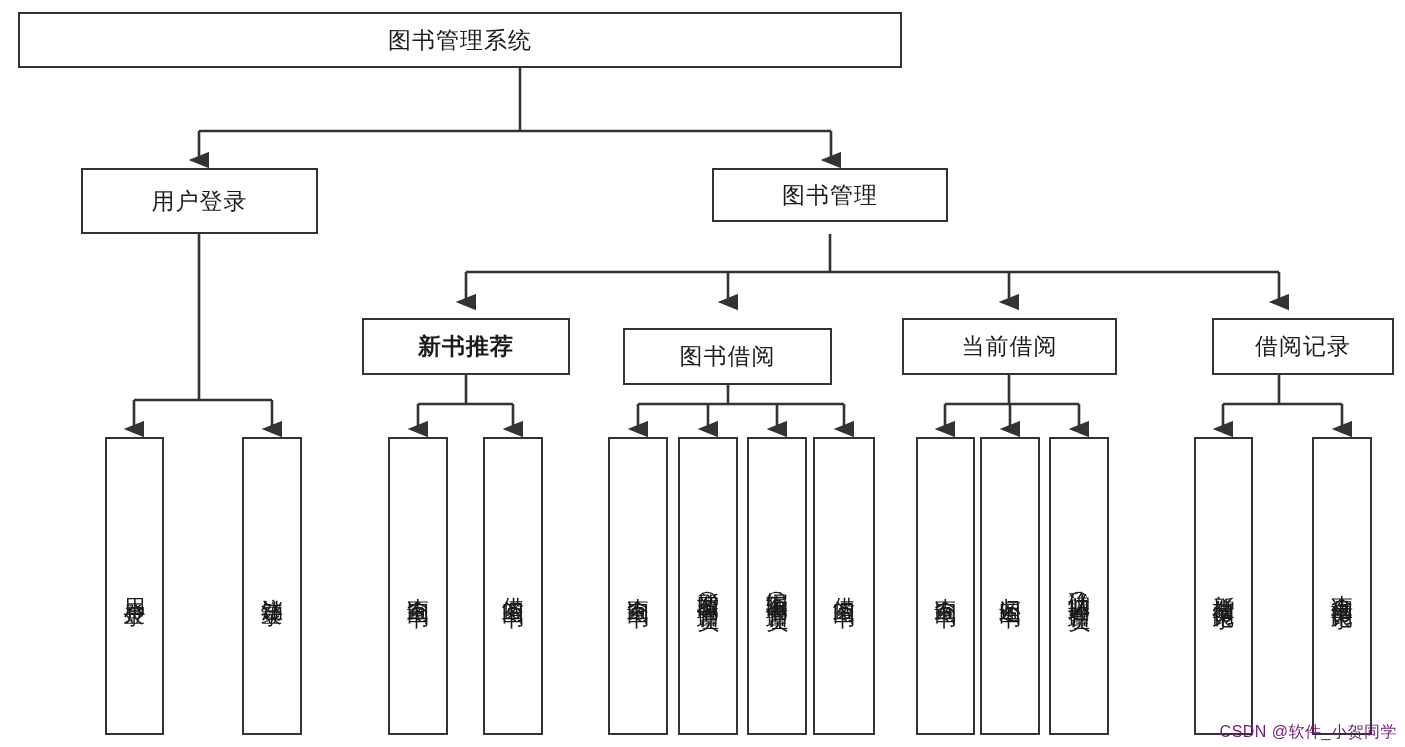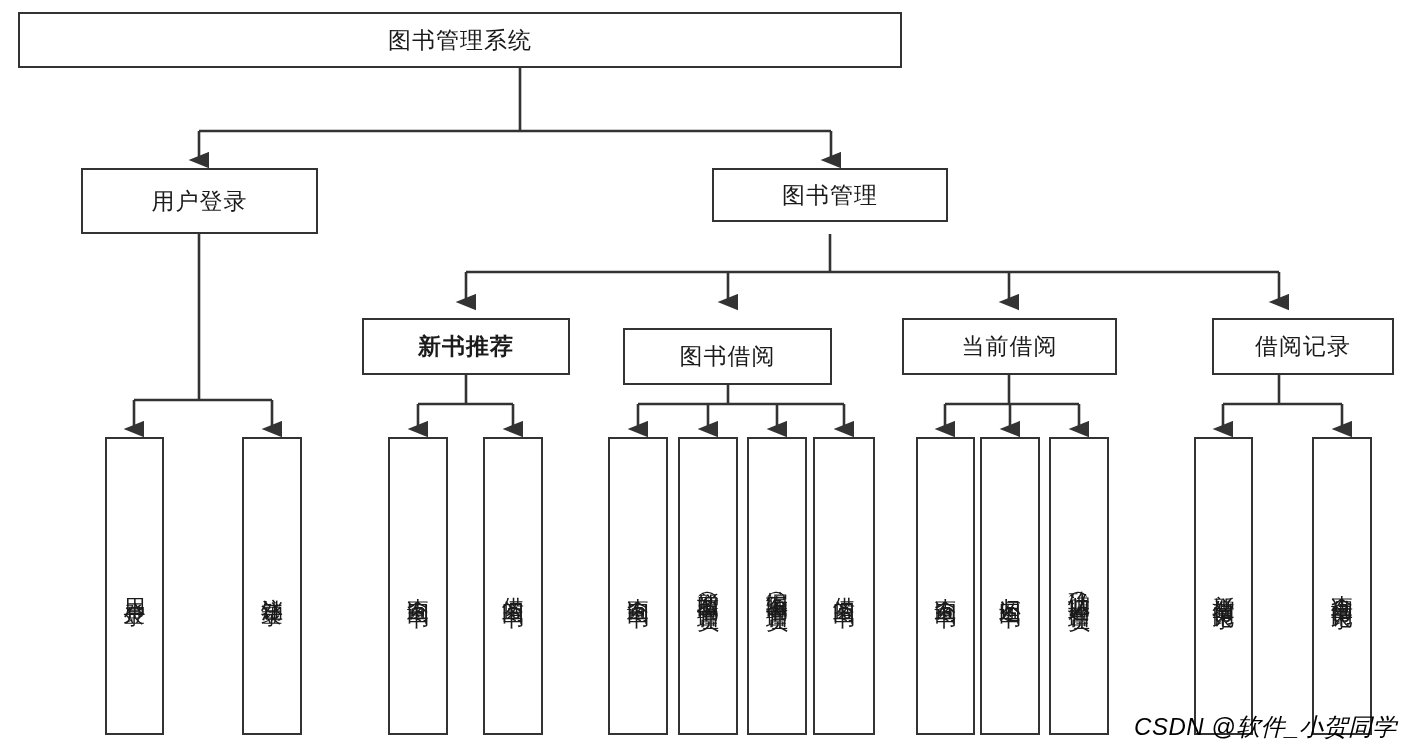--- a/index.html
+++ b/index.html
@@ -50,25 +50,24 @@
     font-size: 22px;
     line-height: 1.18;
     letter-spacing: 3px;
     text-align: center;
     max-height: 286px;
   }
   .watermark {
     position: absolute;
     right: 8px;
     bottom: 4px;
-    font-size: 24px;
-    color: #000000;
+    font-size: 16px;
+    color: #701a75;
     white-space: nowrap;
     letter-spacing: 0.5px;
-    font-style: italic;
   }
 </style>
 </head>
 <body>
 
 <div id="canvas">
 
   <svg id="edges" viewBox="0 0 1405 747" xmlns="http://www.w3.org/2000/svg">
     <defs>
       <marker id="arrow" markerWidth="10" markerHeight="10" refX="3.2" refY="4" orient="auto" markerUnits="strokeWidth">

